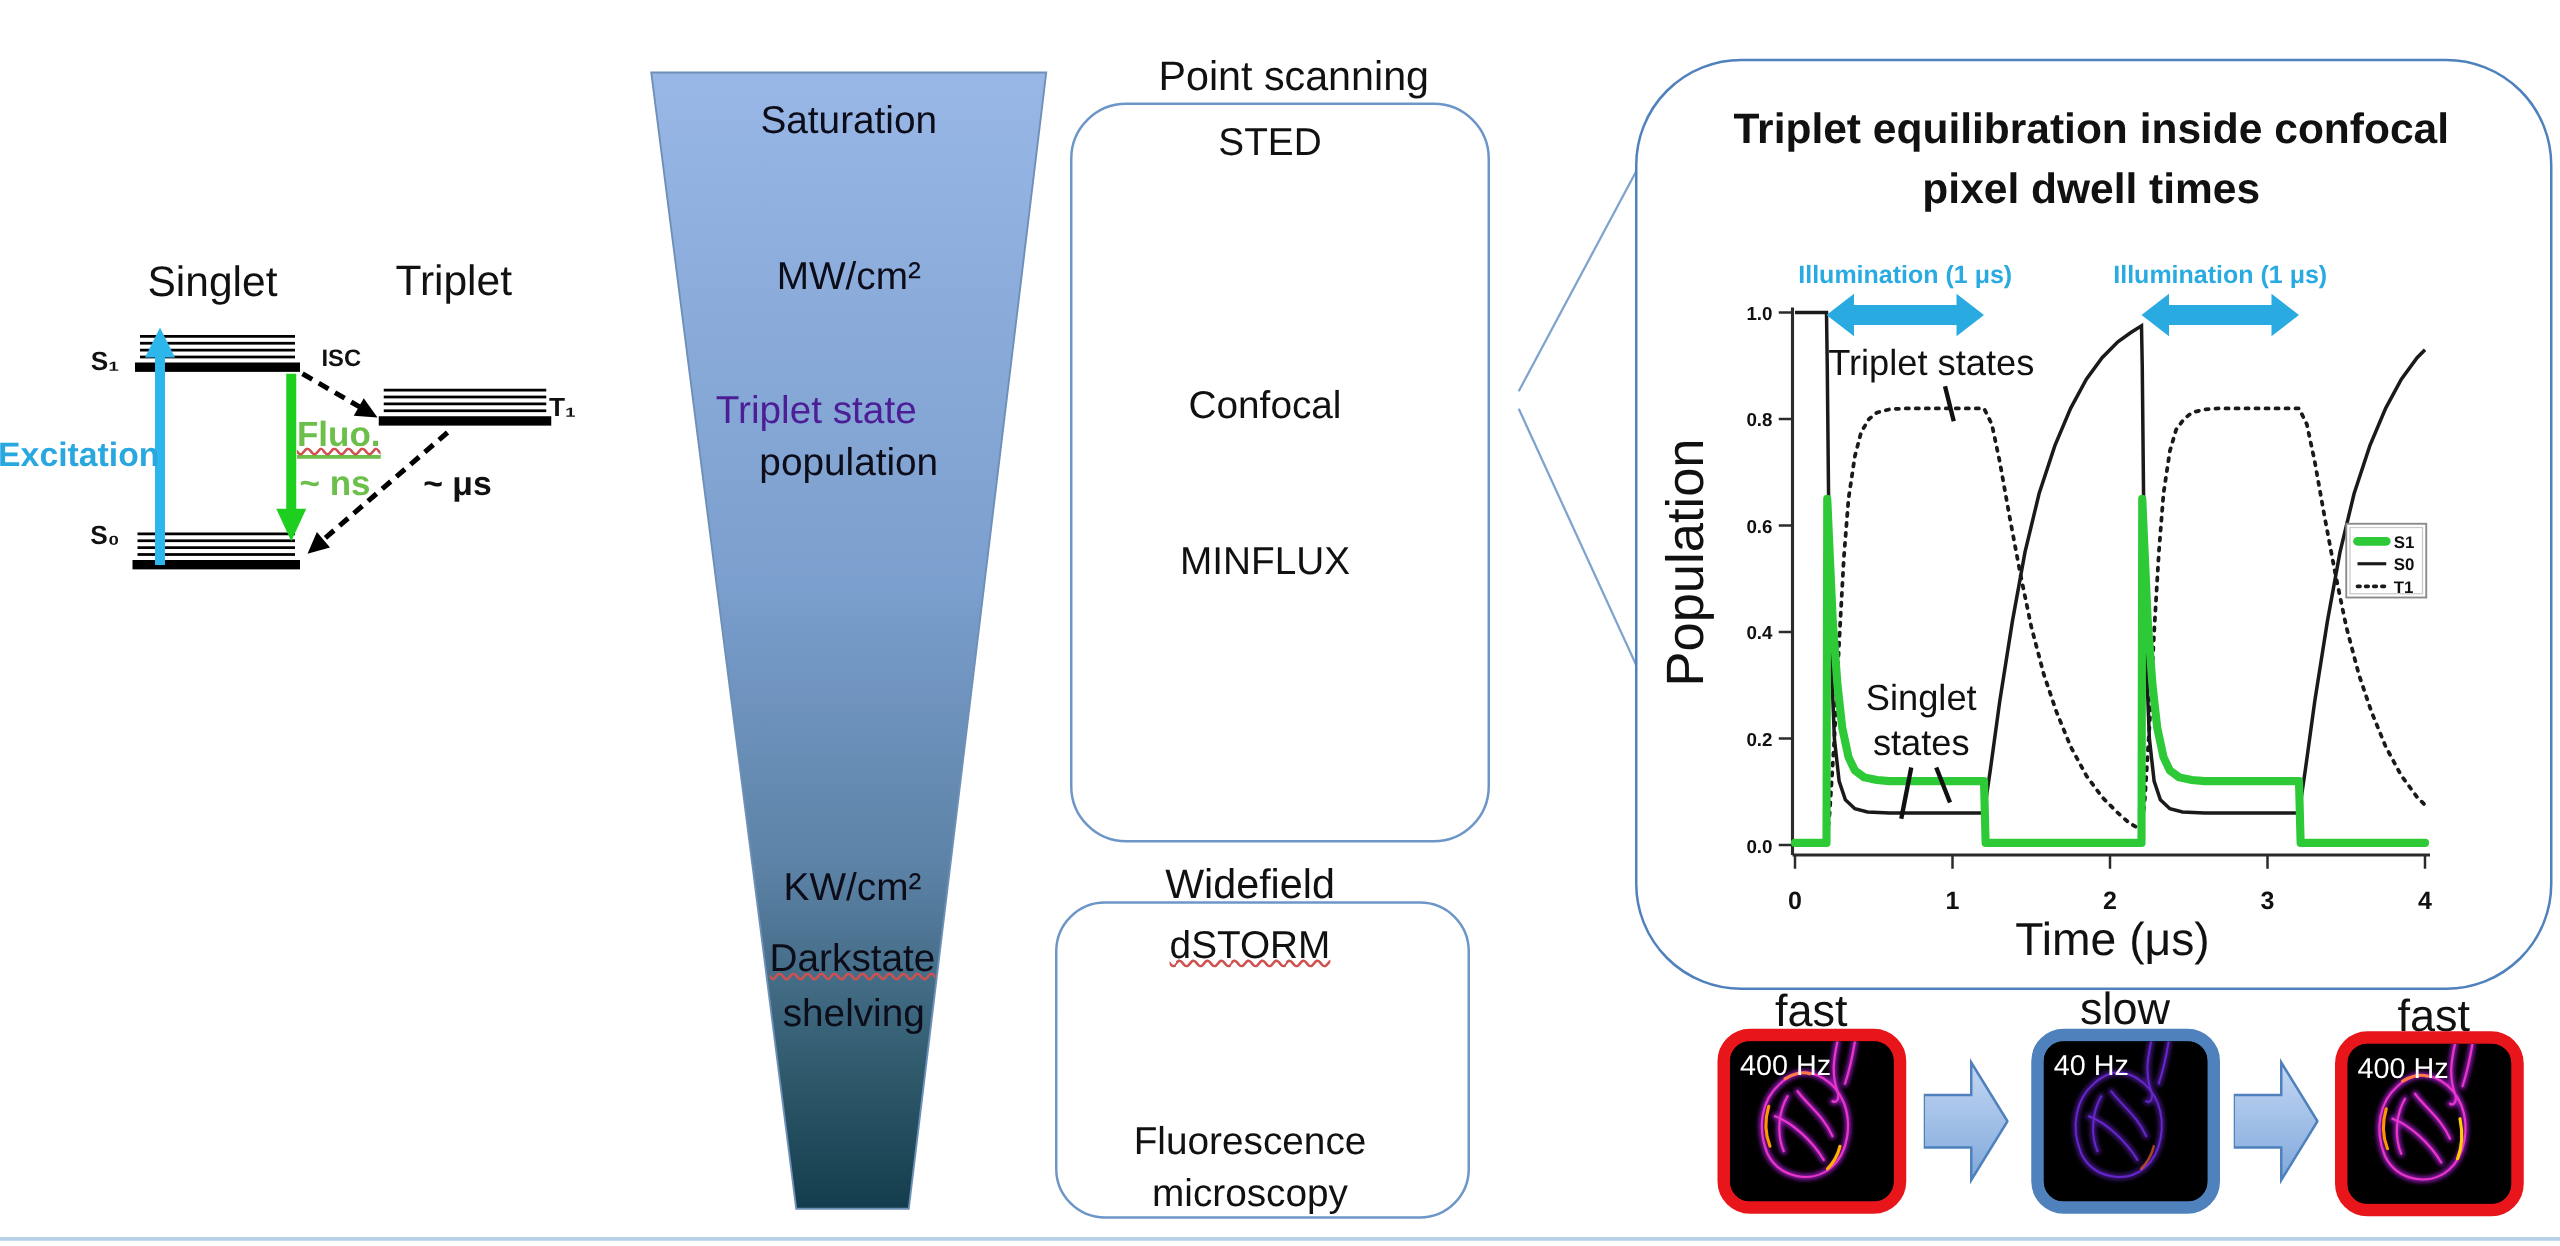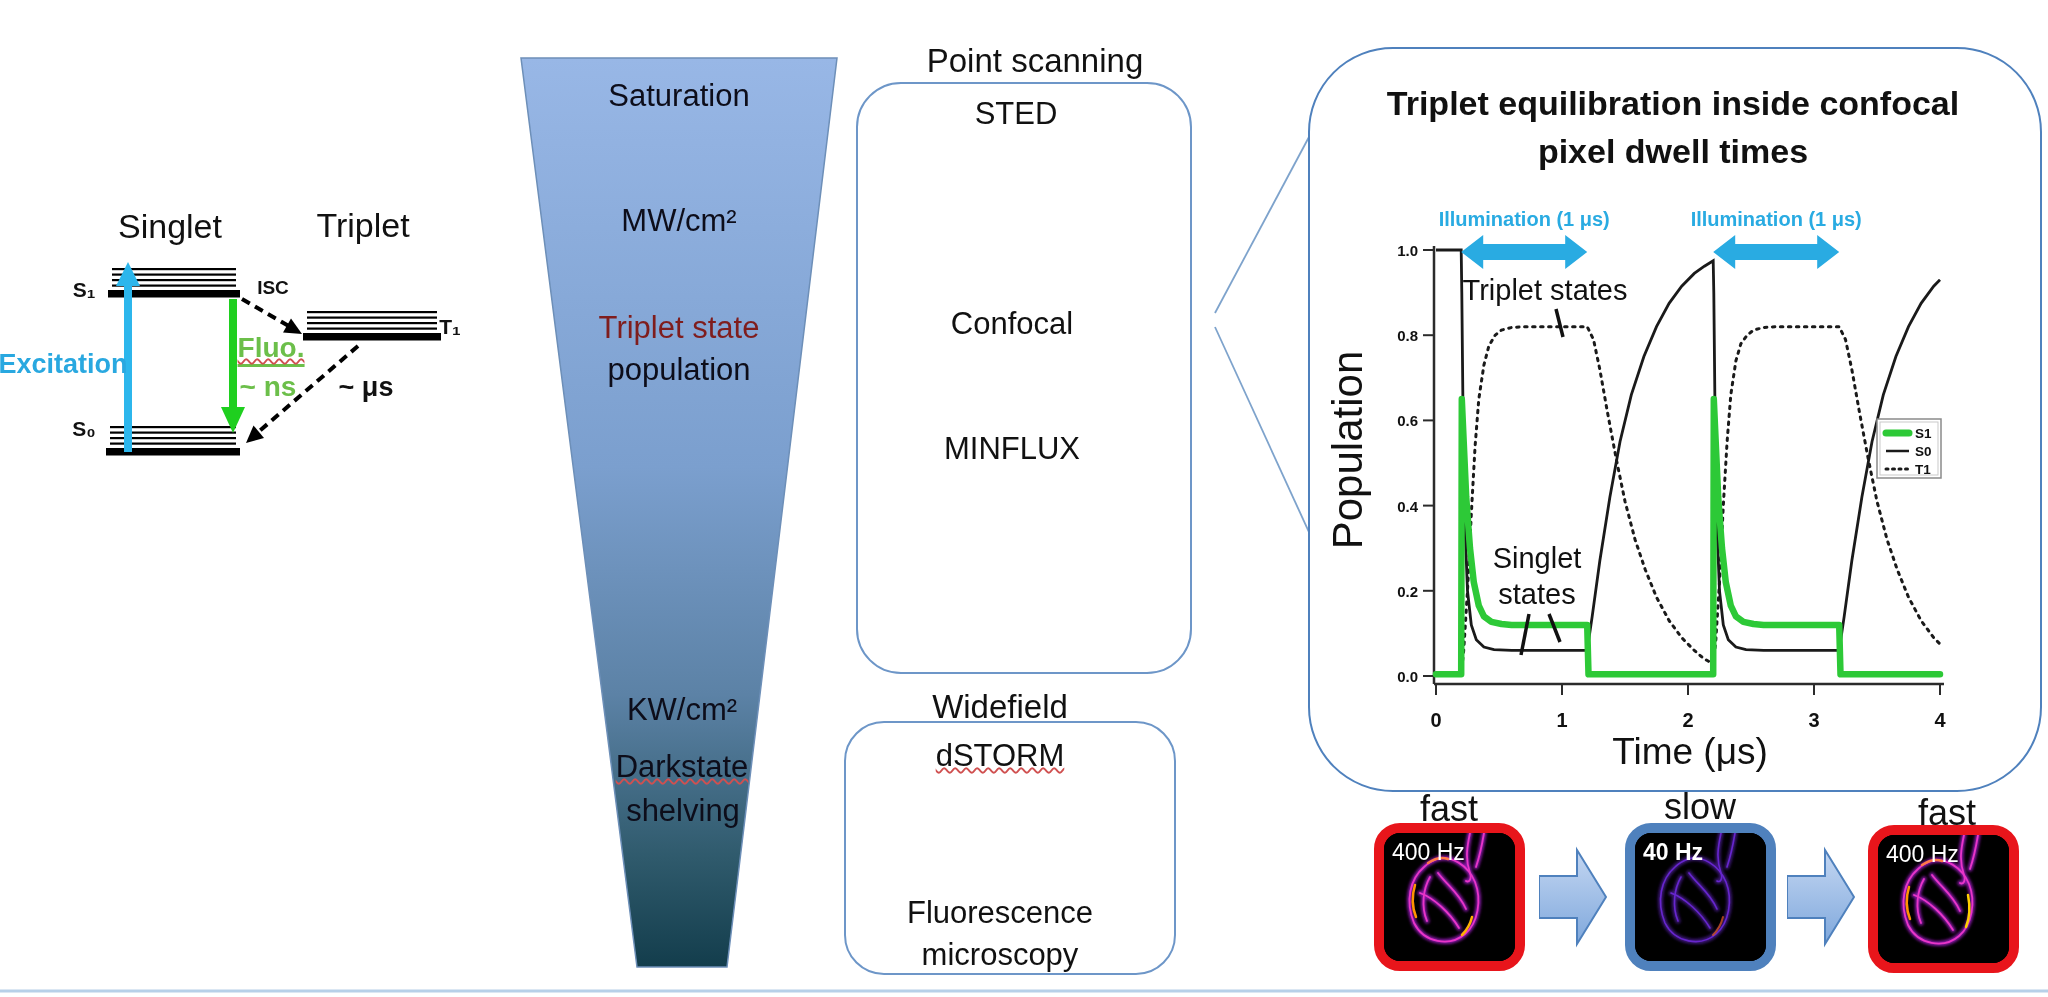--- a/index.html
+++ b/index.html
@@ -11,21 +11,21 @@
   .bold{font-weight:bold;}
   .squiggle{text-decoration:underline;text-decoration-style:wavy;
             text-decoration-color:#d05050;text-decoration-thickness:1.5px;}
   .greenline{border-bottom:3px solid #6cbf4a;}
   .roundbox{position:absolute;background:#fff;border:2.5px solid #6d96c8;border-radius:45px;}
   .inset{position:absolute;left:1308px;top:47px;width:730px;height:741px;
          border:2.5px solid #4f81bd;border-radius:85px;background:#fff;}
   .card{position:absolute;width:131px;height:128px;border-width:10px;border-style:solid;
         border-radius:26px;background:#000000;overflow:hidden;}
   .frame-red{border-color:#e8151b;}
-  .frame-blue{border-color:#4f81bd;font-weight:bold;}
+  .frame-blue{border-color:#4f81bd;}
   .rate{position:absolute;left:8px;top:6px;color:#fff;font-size:23px;z-index:3;}
   .cellsvg{position:absolute;left:0;top:0;width:100%;height:100%;}
   #chart text{font-family:"Liberation Sans",sans-serif;}
   svg{display:block;}
 </style>
 </head>
 <body>
 
 <div class="slide">
 
@@ -87,21 +87,21 @@
         <stop offset="0.45" stop-color="#7b9fce"></stop>
         <stop offset="0.7" stop-color="#5c82a6"></stop>
         <stop offset="0.88" stop-color="#2f5a6c"></stop>
         <stop offset="1" stop-color="#133d4c"></stop>
       </linearGradient>
     </defs>
     <polygon points="521,58 837,58 727,967 637,967" fill="url(#funnelGrad)" stroke="#6d8fb8" stroke-width="1.5"></polygon>
   </svg>
   <div class="lbl ctr" style="left:679px;top:78px;font-size:31px;color:#0d0d1a;">Saturation</div>
   <div class="lbl ctr" style="left:679px;top:203px;font-size:31px;color:#0d0d1a;">MW/cm²</div>
-  <div class="lbl ctr" style="left:679px;top:310px;font-size:31px;color:#7f1d1d;">Triplet state</div>
+  <div class="lbl ctr" style="left:653px;top:310px;font-size:31px;color:#4c1d95;">Triplet state</div>
   <div class="lbl ctr" style="left:679px;top:352px;font-size:31px;color:#0d0d1a;">population</div>
   <div class="lbl ctr" style="left:682px;top:692px;font-size:31px;color:#0d0d1a;">KW/cm²</div>
   <div class="lbl ctr squiggle" style="left:682px;top:749px;font-size:31px;color:#0d0d1a;">Darkstate</div>
   <div class="lbl ctr" style="left:683px;top:793px;font-size:31px;color:#0d0d1a;">shelving</div>
 
   <div class="lbl ctr" style="left:1035px;top:42px;font-size:33px;">Point scanning</div>
   <div class="roundbox" style="left:856px;top:82px;width:332px;height:588px;"></div>
   <div class="lbl ctr" style="left:1016px;top:96px;font-size:31px;">STED</div>
   <div class="lbl ctr" style="left:1012px;top:306px;font-size:31px;">Confocal</div>
   <div class="lbl ctr" style="left:1012px;top:431px;font-size:31px;">MINFLUX</div>

